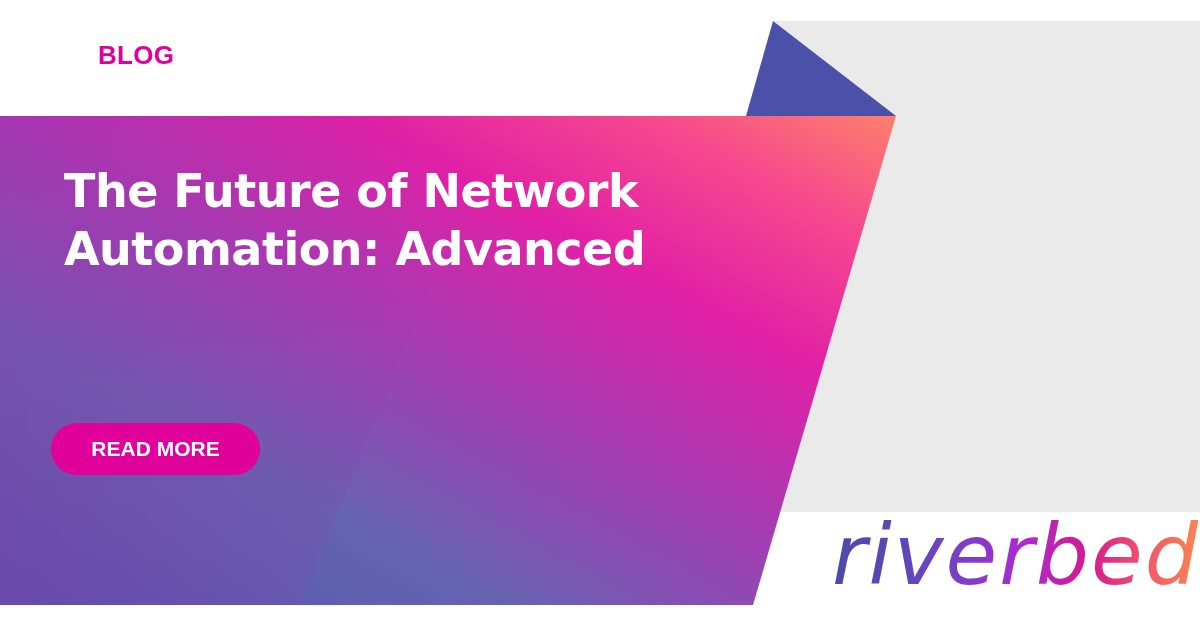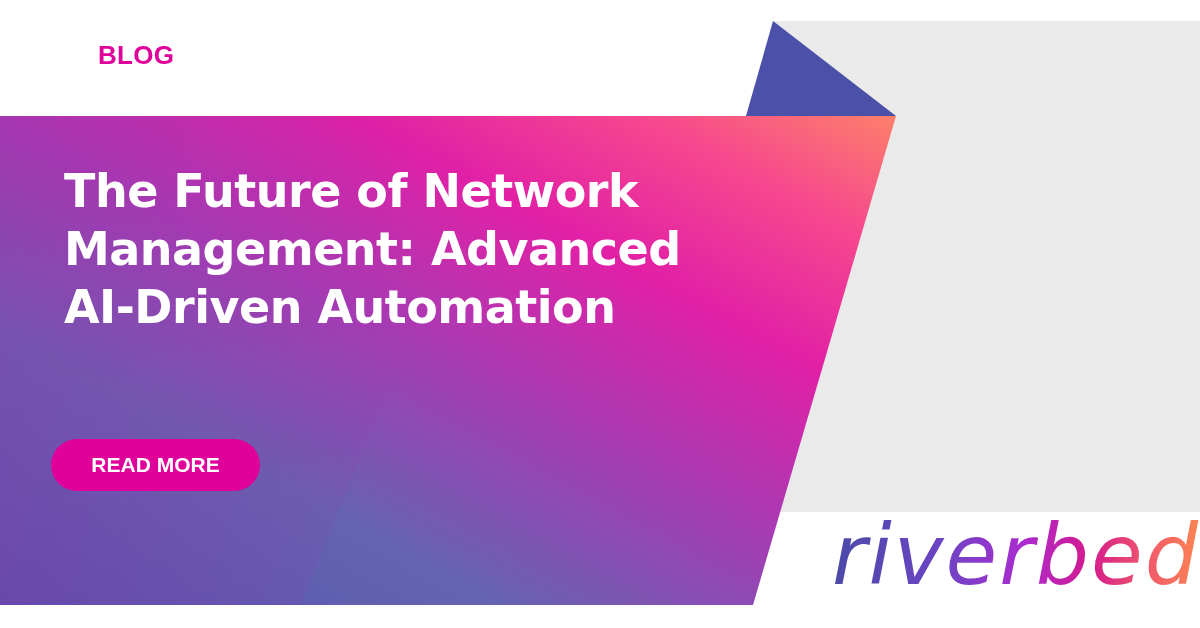--- a/index.html
+++ b/index.html
@@ -2,21 +2,21 @@
 <html><head>
 <meta charset="utf-8">
 <style>
   html, body { margin:0; padding:0; }
   body { width:1200px; height:628px; position:relative; overflow:hidden; background:#ffffff; font-family:"Liberation Sans", sans-serif; }
   .gray-panel { position:absolute; left:773px; top:21px; width:427px; height:491px; background:#eaeaea; }
   .shapes { position:absolute; left:0; top:0; width:1200px; height:628px; }
   .blog-label { position:absolute; left:50px; top:40px; font-size:26px; font-weight:700; color:#e0009a; letter-spacing:0.3px;margin-left:48px; }
   .title { position:absolute; left:64px; top:162px; margin:0; font-family:"DejaVu Sans", sans-serif; font-weight:700; font-size:46px; line-height:58px; color:#ffffff; letter-spacing:-0.5px; }
   .title span { display:block; white-space:nowrap; }
-  .read-more { position:absolute; left:51px; top:439px; width:209px; height:52px; border-radius:26px; background:#e0009a; border:none; color:#fff; font-family:"Liberation Sans", sans-serif; font-weight:700; font-size:21px; display:flex; align-items:center; justify-content:center; cursor:pointer; padding:0; }
+  .read-more { position:absolute; left:51px; top:423px; width:209px; height:52px; border-radius:26px; background:#e0009a; border:none; color:#fff; font-family:"Liberation Sans", sans-serif; font-weight:700; font-size:21px; display:flex; align-items:center; justify-content:center; cursor:pointer; padding:0; }
   .logo { position:absolute; left:832px; top:505px; font-family:"DejaVu Sans", sans-serif; font-size:84px; line-height:100px; font-weight:400; letter-spacing:2px;
     background:linear-gradient(90deg,#4b4aa8 0%,#6c44c4 30%,#ab2bd0 52%,#d41a8e 70%,#f15a6a 86%,#fc8552 100%);
     -webkit-background-clip:text; background-clip:text; color:transparent;font-style:italic; }
 </style>
 </head>
 <body>
 
 <div class="gray-panel"></div>
 
 <svg class="shapes" viewBox="0 0 1200 628" width="1200" height="628">
@@ -36,19 +36,18 @@
   </defs>
   <polygon points="773,21 896,116 746,116" fill="#4b50a8"></polygon>
   <polygon points="0,116 896,116 753,605 0,605" fill="url(#hero-grad)"></polygon>
   <polygon points="0,116 500,116 300,605 0,605" fill="url(#top-grad)" opacity="0.5"></polygon>
 </svg>
 
 <div class="blog-label">BLOG</div>
 
 <h1 class="title">
   <span>The Future of Network</span>
-  <span>Management: Advanced</span>
-  <span>AI-Driven Automation</span>
+  <span>Automation: Advanced</span>
 </h1>
 
 <button class="read-more">READ MORE</button>
 
 <div class="logo">riverbed</div>
 
 </body></html>

